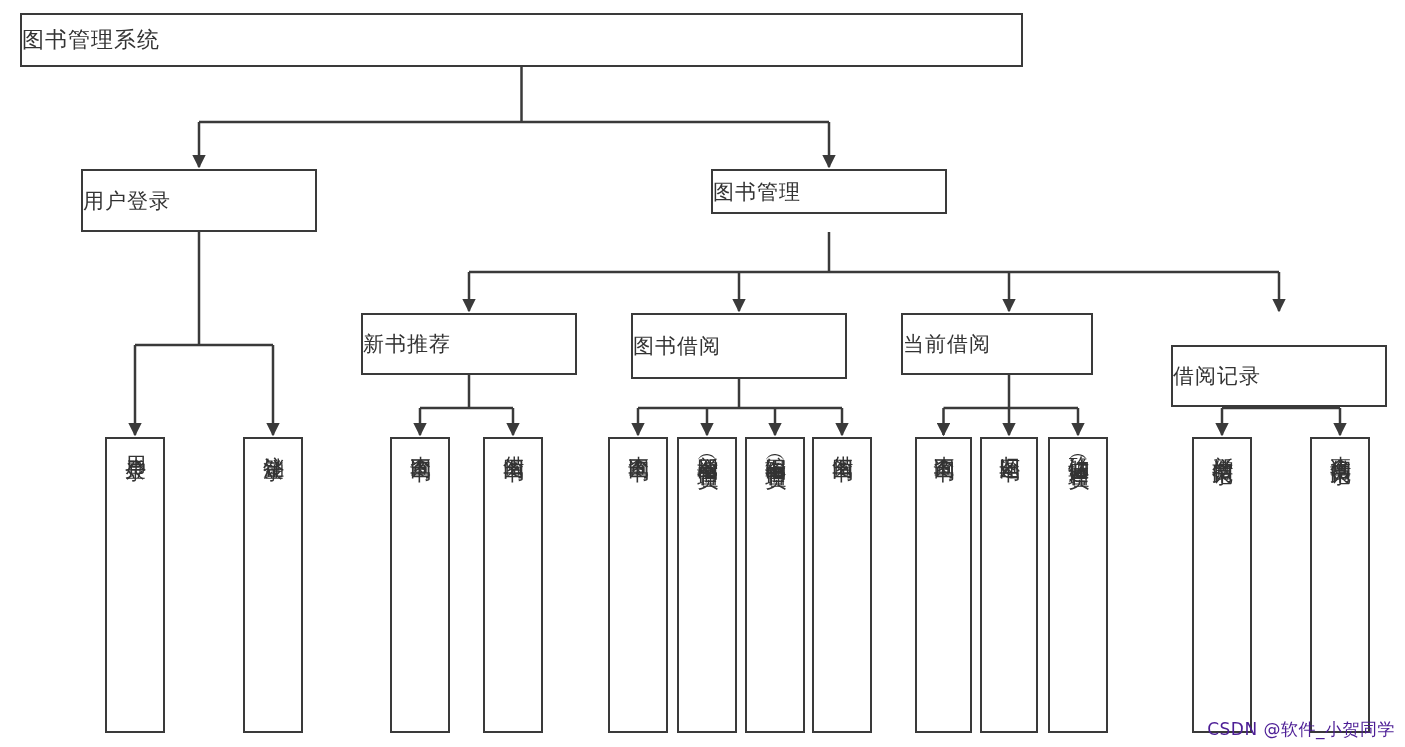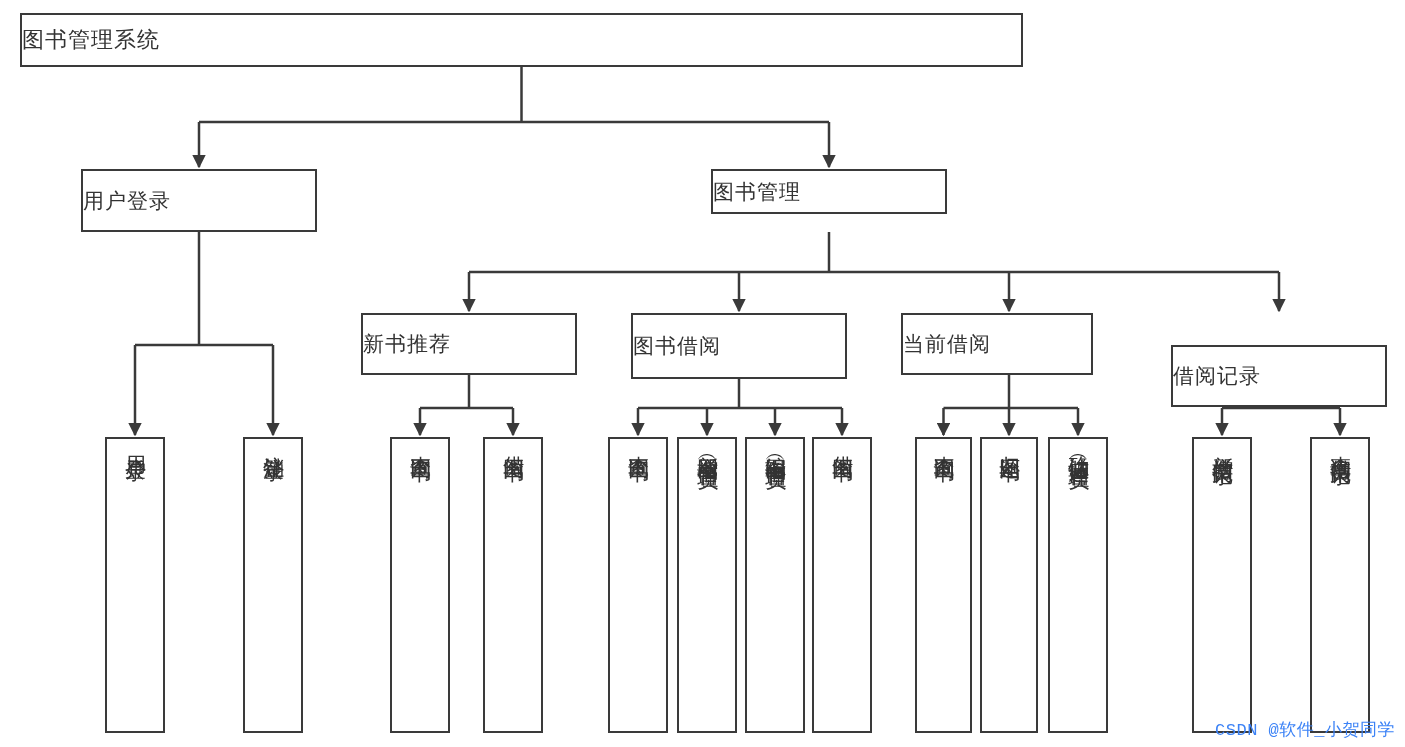--- a/index.html
+++ b/index.html
@@ -11,21 +11,21 @@
         border:2.5px solid #3a3a3a;display:flex;align-items:center;
         justify-content:flex-start;}
   .node .label{color:#333333;white-space:nowrap;}
   .h-node .label{font-size:21px;letter-spacing:1px;}
   .root .label{font-size:22px;letter-spacing:1px;}
   .leaf{writing-mode:vertical-rl;text-orientation:upright;}
   .leaf .label{writing-mode:vertical-rl;text-orientation:upright;
         font-size:21px;line-height:1.12;letter-spacing:2px;
         white-space:normal;text-align:center;}
   .watermark{position:absolute;right:10px;bottom:6px;font-size:17px;
-        color:#3b82f6;letter-spacing:0.5px;white-space:nowrap;font-family:Liberation Mono, monospace;}
+        color:#4c1d95;letter-spacing:0.5px;white-space:nowrap;}
 </style>
 </head>
 <body>
 
 <div id="stage">
 
   <svg class="wires" viewBox="0 0 1405 747" xmlns="http://www.w3.org/2000/svg">
     <defs>
       <marker id="arrow" viewBox="0 0 10 10" refX="9" refY="5" markerWidth="5.5" markerHeight="5.5" orient="auto-start-reverse">
         <path d="M 0 0 L 10 5 L 0 10 z" fill="#3a3a3a"></path>

